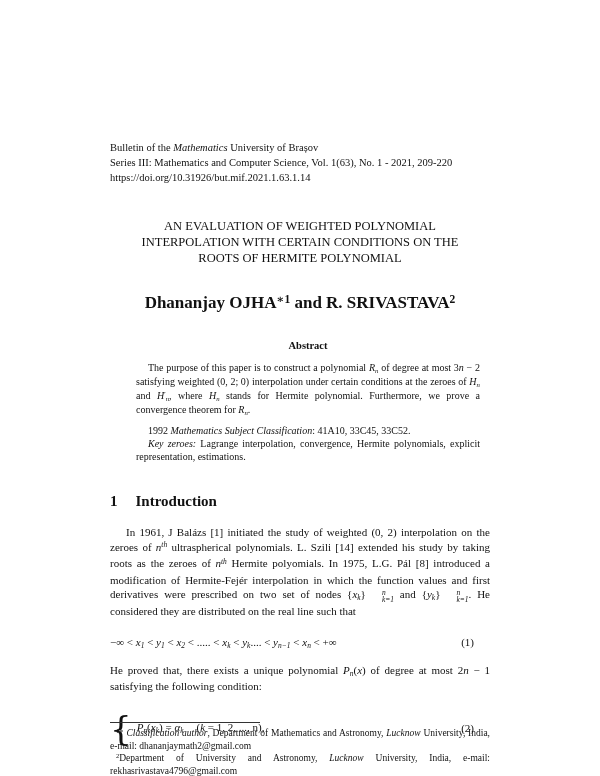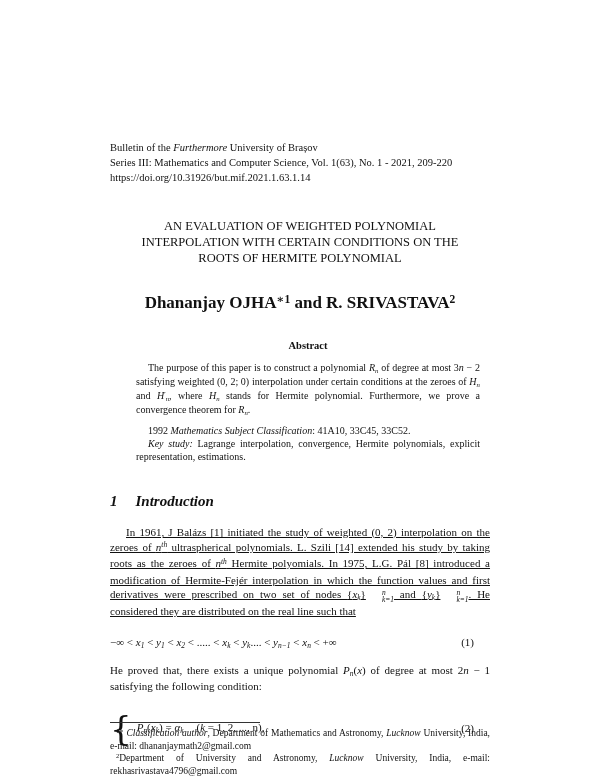--- a/index.html
+++ b/index.html
@@ -17,25 +17,25 @@
   .tline { display:block; }
 
   .authors { text-align:center; font-weight:bold; font-size:17px; margin-top:29px; line-height:15px; }
 
   .abstract { margin:27px 10px 0 26px; font-size:10px; line-height:13px; }
   .abs-head { text-align:center; font-weight:bold; font-size:10.5px; }
   .abs-body { margin:9px 0 0 0; text-indent:12px; text-align:justify; }
   .abs-meta { margin:7px 0 0 0; text-indent:12px; text-align:justify; }
   .abs-meta.kw { margin-top:0; }
 
-  .sec { font-size:15px; font-weight:bold; margin:30px 0 0 0; line-height:17px;font-style:italic; }
+  .sec { font-size:15px; font-weight:bold; margin:30px 0 0 0; line-height:17px; }
   .secnum { margin-right:18px; }
 
   .par { font-size:11px; line-height:14.6px; margin:15px 0 0 0; text-align:justify; }
-  .ind { text-indent:16px;text-decoration:underline; }
+  .ind { text-indent:16px; }
 
   .equation { position:relative; font-size:11px; margin:17px 16px 0 0;
               display:flex; justify-content:flex-start; align-items:center; }
   .eqnum { position:absolute; right:0; }
   .cases { display:inline-flex; flex-direction:column; }
   .case-line { line-height:16px; white-space:nowrap; }
   .brace { font-size:34px; font-weight:normal; line-height:1; margin-right:5px;
            font-family:"DejaVu Serif",serif; }
 
   .it { font-style:italic; }
@@ -53,38 +53,38 @@
   .fnrule { width:150px; border-top:1px solid #333; margin-bottom:4px; }
   .fn { margin:0; text-indent:6px; text-align:justify; }
 </style>
 </head>
 <body>
 
 <div class="page">
   <div class="content">
 
     <div class="header">
-      <div class="hline"><span>Bulletin of the </span><span class="it">Furthermore</span><span> University of Brașov</span></div>
+      <div class="hline"><span>Bulletin of the </span><span class="it">Mathematics</span><span> University of Brașov</span></div>
       <div class="hline">Series III: Mathematics and Computer Science, Vol. 1(63), No. 1 - 2021, 209-220</div>
       <div class="hline">https://doi.org/10.31926/but.mif.2021.1.63.1.14</div>
     </div>
 
     <h1 class="title">
       <span class="tline">AN EVALUATION OF WEIGHTED POLYNOMIAL</span>
       <span class="tline">INTERPOLATION WITH CERTAIN CONDITIONS ON THE</span>
       <span class="tline">ROOTS OF HERMITE POLYNOMIAL</span>
     </h1>
 
     <div class="authors"><span>Dhananjay OJHA</span><span class="spr">∗1</span><span> and R. SRIVASTAVA</span><span class="spr">2</span></div>
 
     <div class="abstract">
       <div class="abs-head">Abstract</div>
       <p class="abs-body"><span>The purpose of this paper is to construct a polynomial </span><span class="mi">R</span><span class="sb">n</span><span> of degree at most 3</span><span class="mi">n</span><span> − 2 satisfying weighted (0, 2; 0) interpolation under certain conditions at the zeroes of </span><span class="mi">H</span><span class="sb">n</span><span> and </span><span class="mi">H</span><span class="sp">′</span><span class="sb">n</span><span>, where </span><span class="mi">H</span><span class="sb">n</span><span> stands for Hermite polynomial. Furthermore, we prove a convergence theorem for </span><span class="mi">R</span><span class="sb">n</span><span>.</span></p>
       <p class="abs-meta"><span>1992 </span><span class="it">Mathematics Subject Classification</span><span>:  41A10, 33C45, 33C52.</span></p>
-      <p class="abs-meta kw"><span class="it">Key study:</span><span> Lagrange interpolation, convergence, Hermite polynomials, explicit representation, estimations.</span></p>
+      <p class="abs-meta kw"><span class="it">Key zeroes:</span><span> Lagrange interpolation, convergence, Hermite polynomials, explicit representation, estimations.</span></p>
     </div>
 
     <h2 class="sec"><span class="secnum">1</span><span>Introduction</span></h2>
 
     <p class="par ind"><span>In 1961, J Balázs [1] initiated the study of weighted (0, 2) interpolation on the zeroes of </span><span class="mi">n</span><span class="sp it">th</span><span> ultraspherical polynomials. L. Szili [14] extended his study by taking roots as the zeroes of </span><span class="mi">n</span><span class="sp it">th</span><span> Hermite polyomials. In 1975, L.G. Pál [8] introduced a modification of Hermite-Fejér interpolation in which the function values and first derivatives were prescribed on two set of nodes </span><span>{</span><span class="mi">x</span><span class="sb">k</span><span>}</span><span class="ss"><span class="t">n</span><span class="b">k=1</span></span><span> and </span><span>{</span><span class="mi">y</span><span class="sb">k</span><span>}</span><span class="ss"><span class="t">n</span><span class="b">k=1</span></span><span>. He considered they are distributed on the real line such that</span></p>
 
     <div class="equation">
       <span class="eqbody"><span>−∞ &lt; </span><span class="mi">x</span><span class="sb">1</span><span> &lt; </span><span class="mi">y</span><span class="sb">1</span><span> &lt; </span><span class="mi">x</span><span class="sb">2</span><span> &lt; ..... &lt; </span><span class="mi">x</span><span class="sb">k</span><span> &lt; </span><span class="mi">y</span><span class="sb">k</span><span>.... &lt; </span><span class="mi">y</span><span class="sb">n−1</span><span> &lt; </span><span class="mi">x</span><span class="sb">n</span><span> &lt; +∞</span></span>
       <span class="eqnum">(1)</span>
     </div>

